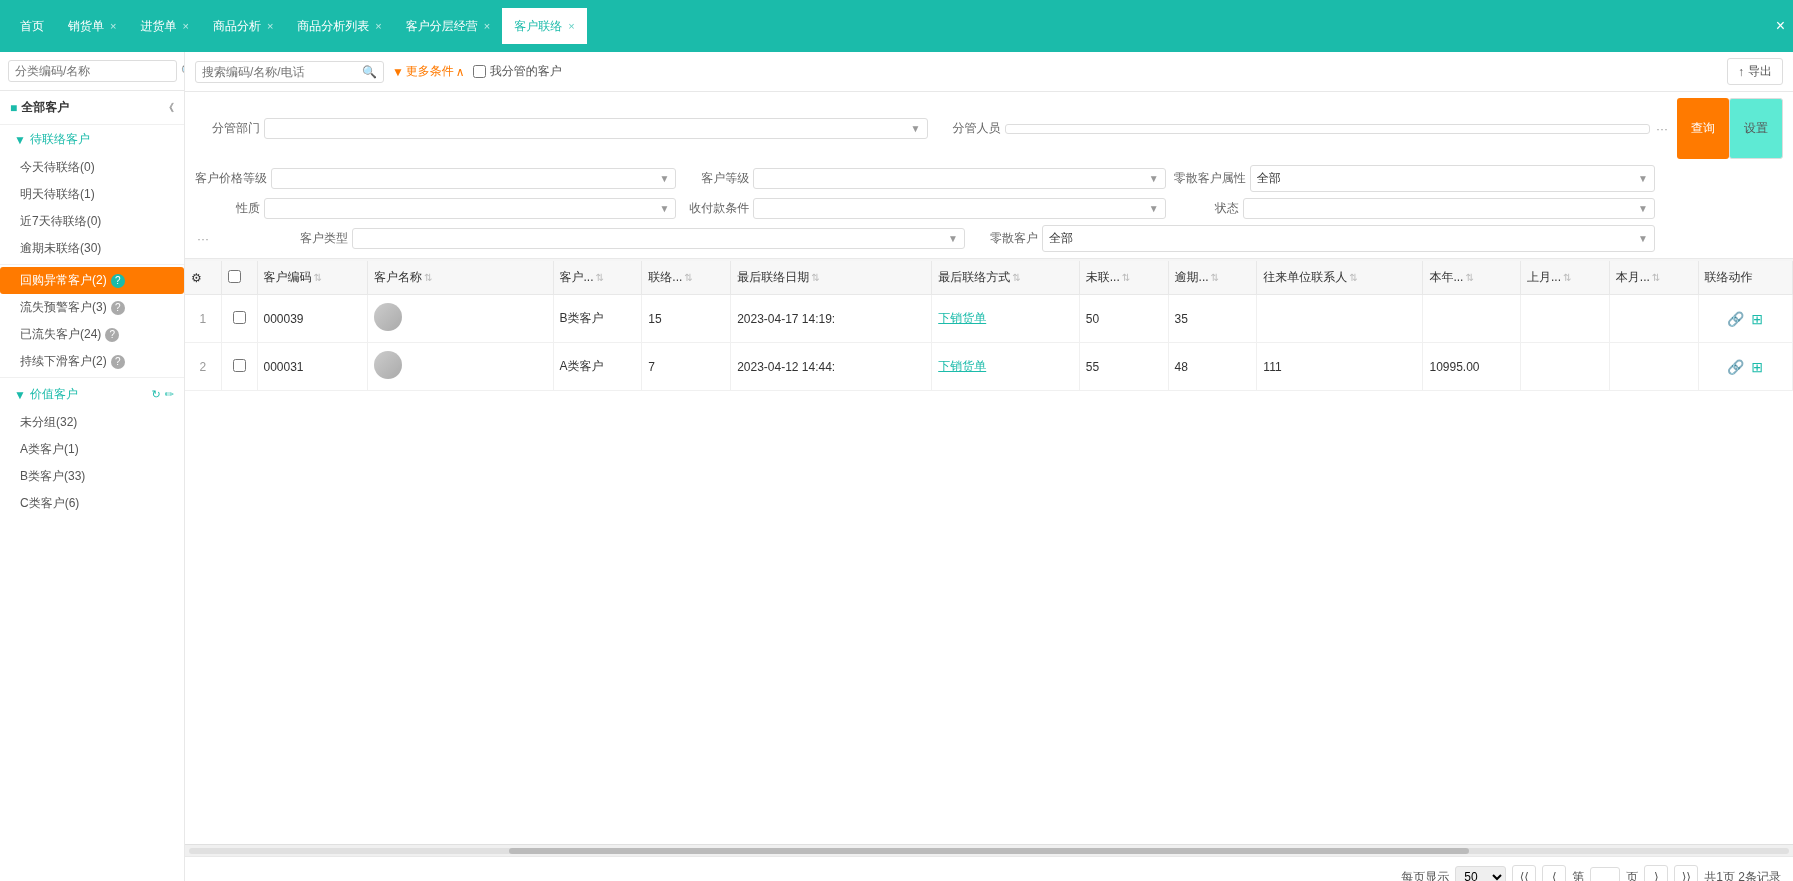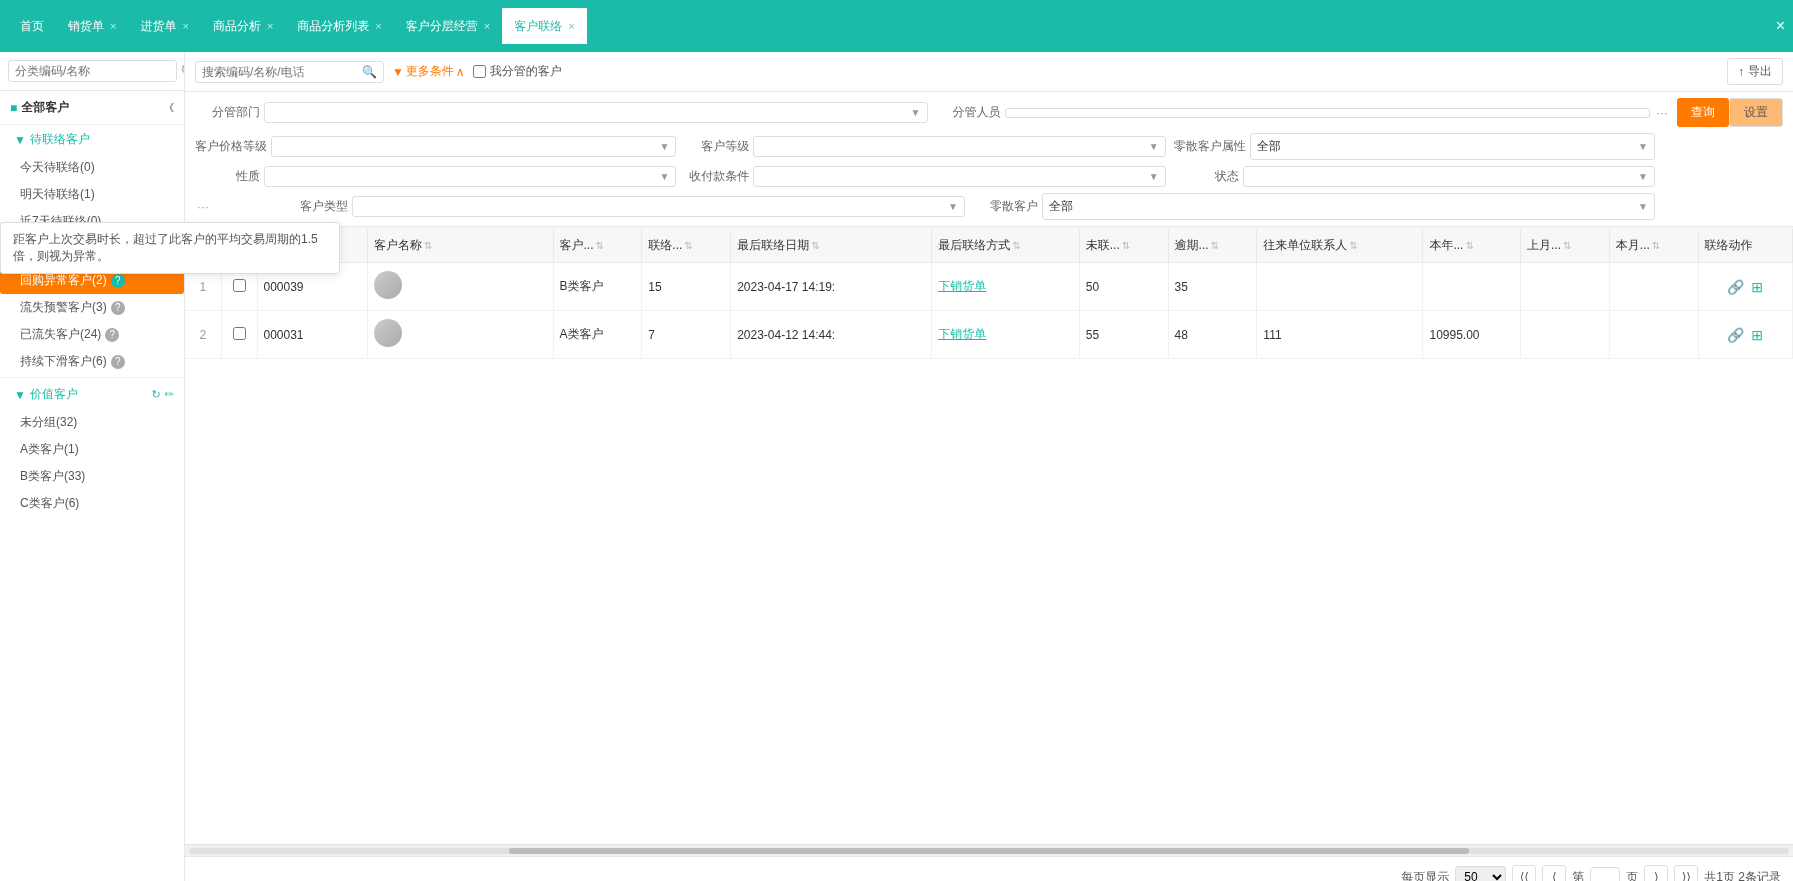--- a/index.html
+++ b/index.html
@@ -106,22 +106,22 @@
       flex: 1; border: 1px solid #ddd; border-radius: 3px;
       padding: 4px 6px; font-size: 12px; outline: none;
     }
     .filter-dots { color: #999; cursor: pointer; margin-left: 2px; }
     .filter-btn-group { display: flex; margin-left: 1px; }
     .btn-query {
       background: #ff7a00; color: white; border: none;
       padding: 5px 14px; border-radius: 3px; cursor: pointer; font-size: 12px;
     }
     .btn-settings {
-      background: #fdba74; color: #555; border: 1px solid #ddd;
-      padding: 5px 14px; border-radius: 3px; cursor: pointer; font-size: 12px;
+      background: #5eead4; color: #555; border: 1px solid #ddd;
+      padding: 21px 14px; border-radius: 3px; cursor: pointer; font-size: 12px;
     }
 
     
     .tooltip-box {
       position: absolute; top: 222px; left: 0; background: white;
       border: 1px solid #ddd; border-radius: 3px; padding: 8px 12px;
       color: #555; font-size: 12px; z-index: 100; max-width: 340px;
       box-shadow: 0 2px 8px rgba(0,0,0,0.1);
     }
 
@@ -253,21 +253,21 @@
     </div>
     <div class="sidebar-item">
       <span>流失预警客户(3)</span>
       <span style="margin-left:4px; background:#aaa; color:white; border-radius:50%; width:14px; height:14px; display:inline-flex; align-items:center; justify-content:center; font-size:10px;">?</span>
     </div>
     <div class="sidebar-item">
       <span>已流失客户(24)</span>
       <span style="margin-left:4px; background:#aaa; color:white; border-radius:50%; width:14px; height:14px; display:inline-flex; align-items:center; justify-content:center; font-size:10px;">?</span>
     </div>
     <div class="sidebar-item">
-      <span>持续下滑客户(6)</span>
+      <span>持续下滑客户(2)</span>
       <span style="margin-left:4px; background:#aaa; color:white; border-radius:50%; width:14px; height:14px; display:inline-flex; align-items:center; justify-content:center; font-size:10px;">?</span>
     </div>
     <div class="sidebar-divider"></div>
     <div class="sidebar-group-header">
       <span>▼</span>
       <span>价值客户</span>
       <span class="sidebar-edit-icons">
         <span style="font-size:11px;">↻</span>
         <span style="font-size:11px;">✏</span>
       </span>
@@ -396,23 +396,20 @@
           <span class="filter-label">零散客户</span>
           <div class="filter-select">
             <span>全部</span>
             <span class="arrow">▼</span>
           </div>
         </div>
         <div style="width: 120px;"></div>
       </div>
     </div>
 
-    <div class="tooltip-box">
-      <span>距客户上次交易时长，超过了此客户的平均交易周期的1.5倍，则视为异常。</span>
-    </div>
 
     <div class="table-area">
       <table>
         <thead>
           <tr>
             <th style="width:36px;">
               <span>⚙</span>
             </th>
             <th style="width:36px;">
               <input type="checkbox" style="">

